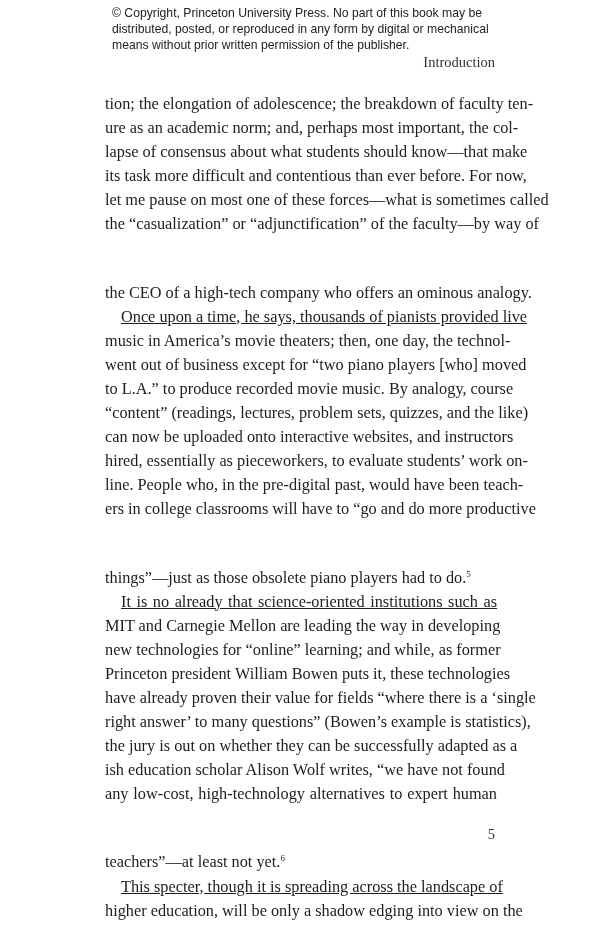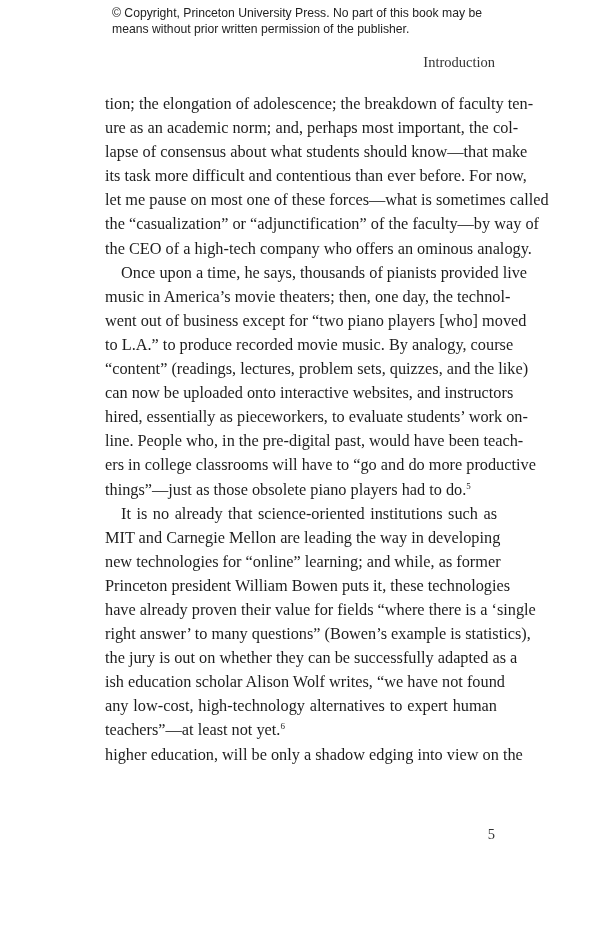--- a/index.html
+++ b/index.html
@@ -10,37 +10,38 @@
   }
   .running-head {
     position: absolute; right: 105px; top: 54px;
     font-family: "Liberation Serif", serif; font-size: 14.5px; color: #333; text-align: right;
   }
   .body-text {
     position: absolute; left: 105px; top: 92px; width: 392px;
     font-family: "Liberation Serif", serif; font-size: 16.3px; line-height: 24.1px; color: #1d1d1d;
   }
   .line { display: block; text-align: justify; text-align-last: justify; white-space: nowrap; height: 24.1px; }
-  .line.last { text-align-last: left; }
-  .line.indent { padding-left: 16px; }
+  .line.last { text-align-last: left; margin-top: 44px; }
+  .line.indent { padding-left: 16px; text-decoration: underline; }
   sup { font-size: 9px; line-height: 0; vertical-align: 6px; }
   .page-number {
     position: absolute; right: 105px; top: 826px;
     font-family: "Liberation Serif", serif; font-size: 14.5px; color: #333;
   }
   .footer {
     position: absolute; left: 0; width: 600px; top: 943px; text-align: center;
     font-family: "Liberation Sans", sans-serif; font-size: 12.2px; color: #222;
   }
 </style>
 </head>
 <body>
 
 <div class="copyright">
   <div>© Copyright, Princeton University Press. No part of this book may be</div>
+  <div>distributed, posted, or reproduced in any form by digital or mechanical</div>
   <div>means without prior written permission of the publisher.</div>
 </div>
 
 <div class="running-head">Introduction</div>
 
 <div class="body-text">
 
   <div>
     <span class="line">tion; the elongation of adolescence; the breakdown of faculty ten-</span>
     <span class="line">ure as an academic norm; and, perhaps most important, the col-</span>
@@ -71,19 +72,20 @@
     <span class="line">Princeton president William Bowen puts it, these technologies</span>
     <span class="line">have already proven their value for fields “where there is a ‘single</span>
     <span class="line">right answer’ to many questions” (Bowen’s example is statistics),</span>
     <span class="line">the jury is out on whether they can be successfully adapted as a</span>
     <span class="line">ish education scholar Alison Wolf writes, “we have not found</span>
     <span class="line">any low-cost, high-technology alternatives to expert human</span>
     <span class="line last"><span>teachers”—at least not yet.</span><sup>6</sup></span>
   </div>
 
   <div>
+    <span class="line indent">This specter, though it is spreading across the landscape of</span>
     <span class="line">higher education, will be only a shadow edging into view on the</span>
   </div>
 </div>
 
 <div class="page-number">5</div>
 
 <div class="footer">For general queries, contact webmaster@press.princeton.edu</div>
 
 </body></html>

